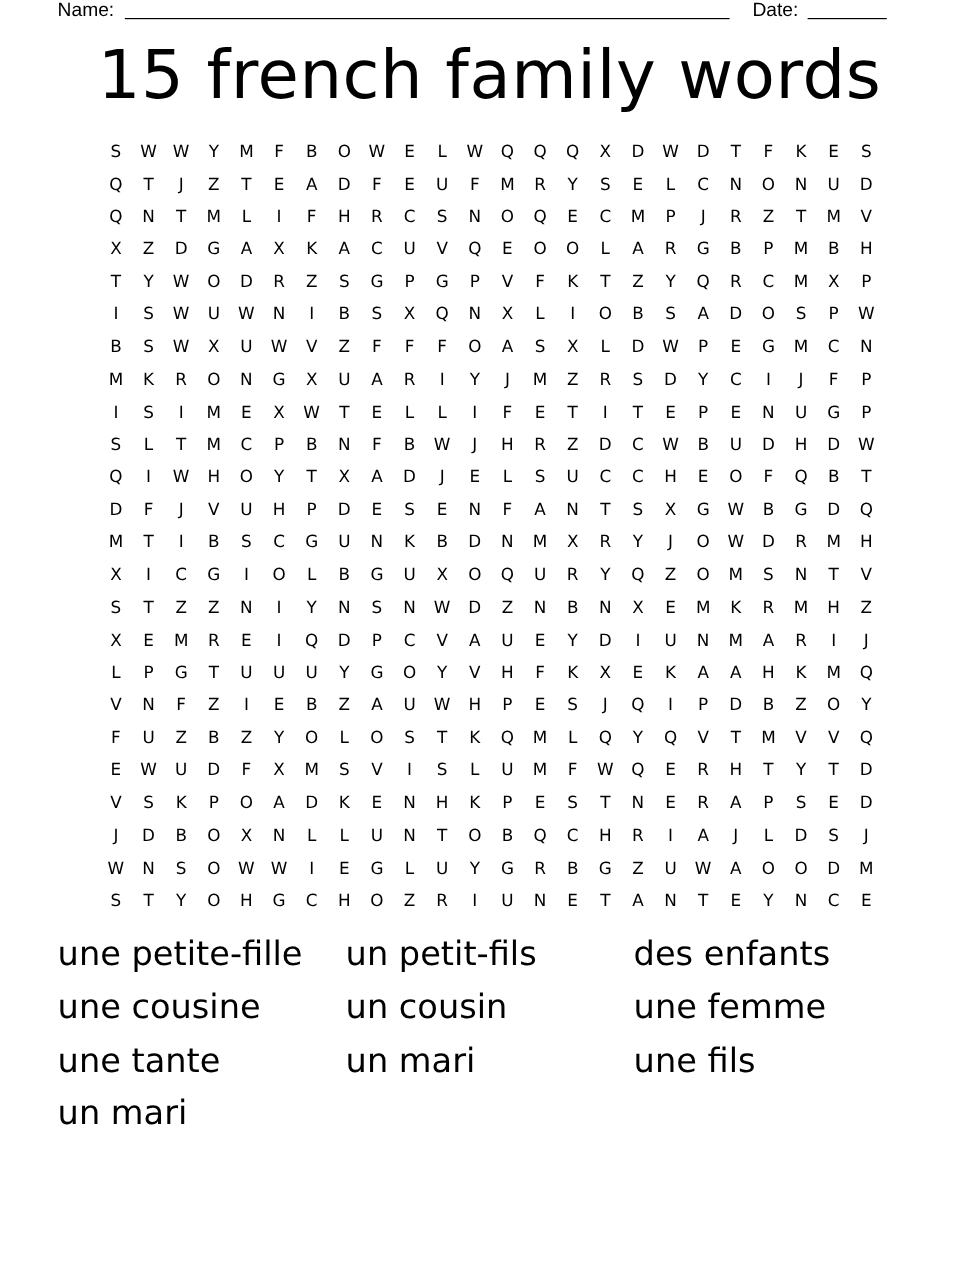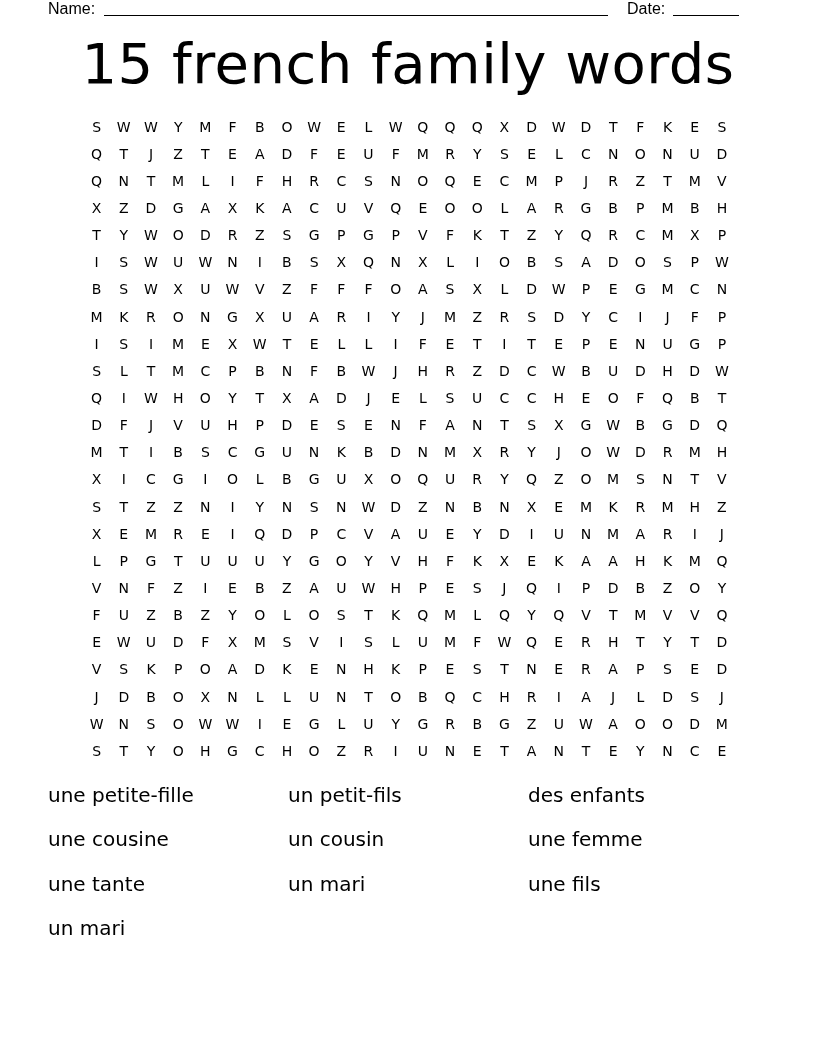--- a/index.html
+++ b/index.html
@@ -19,21 +19,21 @@
     }
     .grid {
       position: absolute; top: 113px; left: 83px;
       display: grid; grid-template-columns: repeat(24, 27.2px); grid-auto-rows: 27.15px;
       font-family: "DejaVu Sans", sans-serif; font-size: 14px;
     }
     .cell { display: flex; align-items: center; justify-content: center; }
     .words {
       position: absolute; top: 779px; left: 48px;
       display: grid; grid-template-columns: 240px 240px 240px; grid-auto-rows: 44.3px;
-      font-family: "DejaVu Sans", sans-serif; font-size: 20px;
+      font-family: "DejaVu Sans", sans-serif; font-size: 28px;
     }
     .word { line-height: 32px; }
   </style>
 </head>
 <body>
 
 <div class="header-line">
   <span class="name-label">Name:</span>
   <div class="name-field"></div>
   <span class="date-label">Date:</span>

